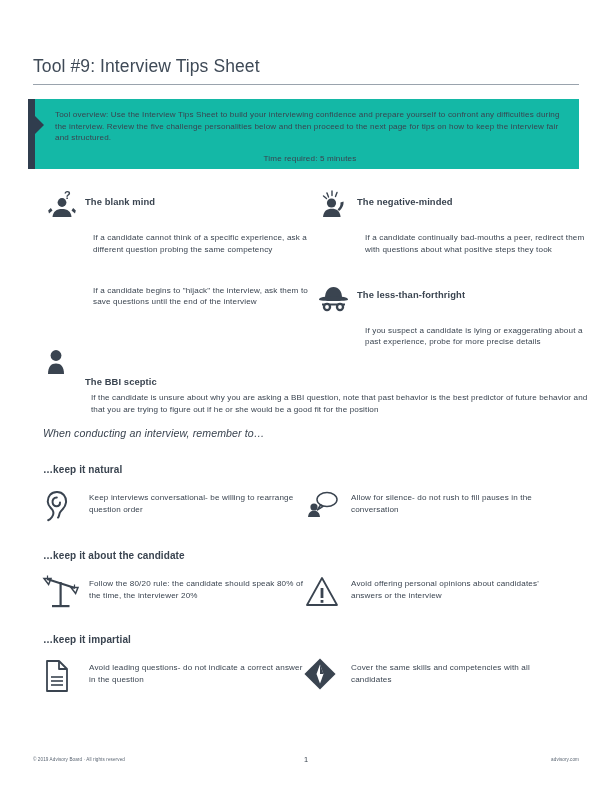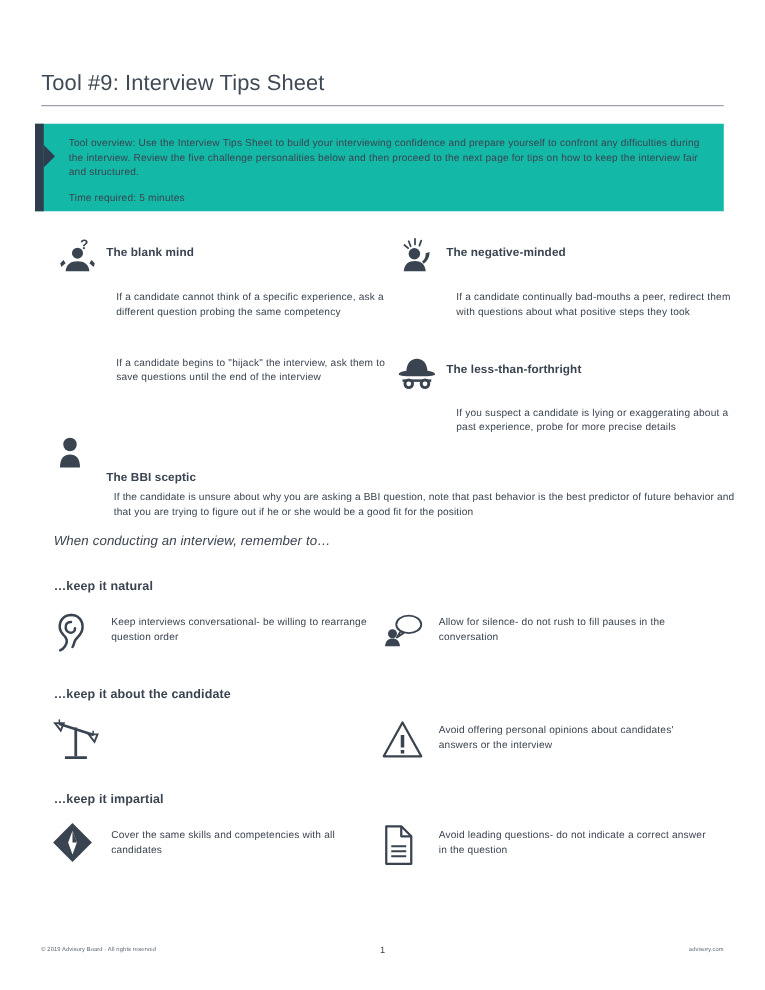--- a/index.html
+++ b/index.html
@@ -33,21 +33,21 @@
   .callout-arrow{
     position:absolute;left:7px;top:17px;width:0;height:0;
     border-top:9px solid transparent;border-bottom:9px solid transparent;
     border-left:9px solid #303d4e;
   }
   .callout-body{position:absolute;left:27px;top:10px;width:510px;}
   .callout-p{
     font-size:8.1px;line-height:11.6px;color:#3a4450;margin:0;letter-spacing:.15px;
   }
   .callout-time{
-    font-size:8.1px;line-height:11.6px;color:#3a4450;margin:0;margin-top:9px;letter-spacing:.15px;
+    font-size:8.1px;line-height:11.6px;color:#3a4450;margin:0;margin-top:9px;letter-spacing:.15px;text-align:center;
   }
 
   
   .pers{position:absolute;left:45px;top:188px;width:540px;}
   .pers-row{display:flex;}
   .pers-cell{width:272px;position:relative;box-sizing:border-box;}
   .pers-cell.right{width:268px;}
   .pers-head{display:flex;align-items:flex-start;}
   .pers-icon{
     width:40px;min-width:40px;height:40px;position:relative;
@@ -235,59 +235,60 @@
           <svg width="42" height="40" viewBox="0 0 42 40">
             <rect x="16.5" y="7" width="2.2" height="23" fill="#3a4450"></rect>
             <rect x="9" y="30" width="17.5" height="2.2" fill="#3a4450"></rect>
             <line x1="4" y1="4" x2="32" y2="13" stroke="#3a4450" stroke-width="2"></line>
             <path d="M1 3.5 L8 3.5 L5.6 9.5 Z" fill="none" stroke="#3a4450" stroke-width="1.5"></path>
             <path d="M28 12.5 L35 12.5 L32.6 18.5 Z" fill="none" stroke="#3a4450" stroke-width="1.5"></path>
             <line x1="4.5" y1="0.5" x2="4.5" y2="3.5" stroke="#3a4450" stroke-width="1.2"></line>
             <line x1="31.5" y1="9.5" x2="31.5" y2="12.5" stroke="#3a4450" stroke-width="1.2"></line>
           </svg>
         </div>
+        <div class="tip-text">Follow the 80/20 rule: the candidate should speak 80% of the time, the interviewer 20%</div>
       </div>
       <div class="tip right">
         <div class="tip-icon">
           <svg width="40" height="40" viewBox="0 0 40 40">
             <path d="M17 3 L32 30 L2 30 Z" fill="none" stroke="#3a4450" stroke-width="1.8" stroke-linejoin="round"></path>
             <rect x="15.6" y="13" width="2.8" height="10" fill="#3a4450"></rect>
             <rect x="15.6" y="25" width="2.8" height="2.8" fill="#3a4450"></rect>
           </svg>
         </div>
         <div class="tip-text">Avoid offering personal opinions about candidates' answers or the interview</div>
       </div>
     </div>
   </div>
 
   <div class="group" style="top:634px;">
     <div class="group-title">…keep it impartial</div>
     <div class="group-items">
-      <div class="tip right">
-        <div class="tip-icon">
-          <svg width="40" height="40" viewBox="0 0 40 40">
-            <rect x="4" y="4" width="22" height="22" transform="rotate(45 15 15)" fill="#3a4450"></rect>
-            <path d="M15 5.5 L18.5 15 L15 24.5 L11.5 15 Z" fill="#ffffff"></path>
-            <path d="M15 5.5 L18.5 15 L15 15 Z" fill="#3a4450"></path>
-          </svg>
-        </div>
-        <div class="tip-text">Cover the same skills and competencies with all candidates</div>
-      </div>
       <div class="tip left">
         <div class="tip-icon">
           <svg width="34" height="40" viewBox="0 0 34 40">
             <path d="M4 2 L16 2 L24 10 L24 32 L4 32 Z" fill="none" stroke="#3a4450" stroke-width="1.8" stroke-linejoin="round"></path>
             <path d="M16 2 L16 10 L24 10" fill="none" stroke="#3a4450" stroke-width="1.8" stroke-linejoin="round"></path>
             <line x1="8" y1="18" x2="20" y2="18" stroke="#3a4450" stroke-width="1.6"></line>
             <line x1="8" y1="22" x2="20" y2="22" stroke="#3a4450" stroke-width="1.6"></line>
             <line x1="8" y1="26" x2="20" y2="26" stroke="#3a4450" stroke-width="1.6"></line>
           </svg>
         </div>
         <div class="tip-text">Avoid leading questions- do not indicate a correct answer in the question</div>
       </div>
+      <div class="tip right">
+        <div class="tip-icon">
+          <svg width="40" height="40" viewBox="0 0 40 40">
+            <rect x="4" y="4" width="22" height="22" transform="rotate(45 15 15)" fill="#3a4450"></rect>
+            <path d="M15 5.5 L18.5 15 L15 24.5 L11.5 15 Z" fill="#ffffff"></path>
+            <path d="M15 5.5 L18.5 15 L15 15 Z" fill="#3a4450"></path>
+          </svg>
+        </div>
+        <div class="tip-text">Cover the same skills and competencies with all candidates</div>
+      </div>
     </div>
   </div>
 
   <div class="footer">
     <div class="foot-left">© 2019 Advisory Board · All rights reserved</div>
     <div class="foot-center">1</div>
     <div class="foot-right">advisory.com</div>
   </div>
 
 </div>

